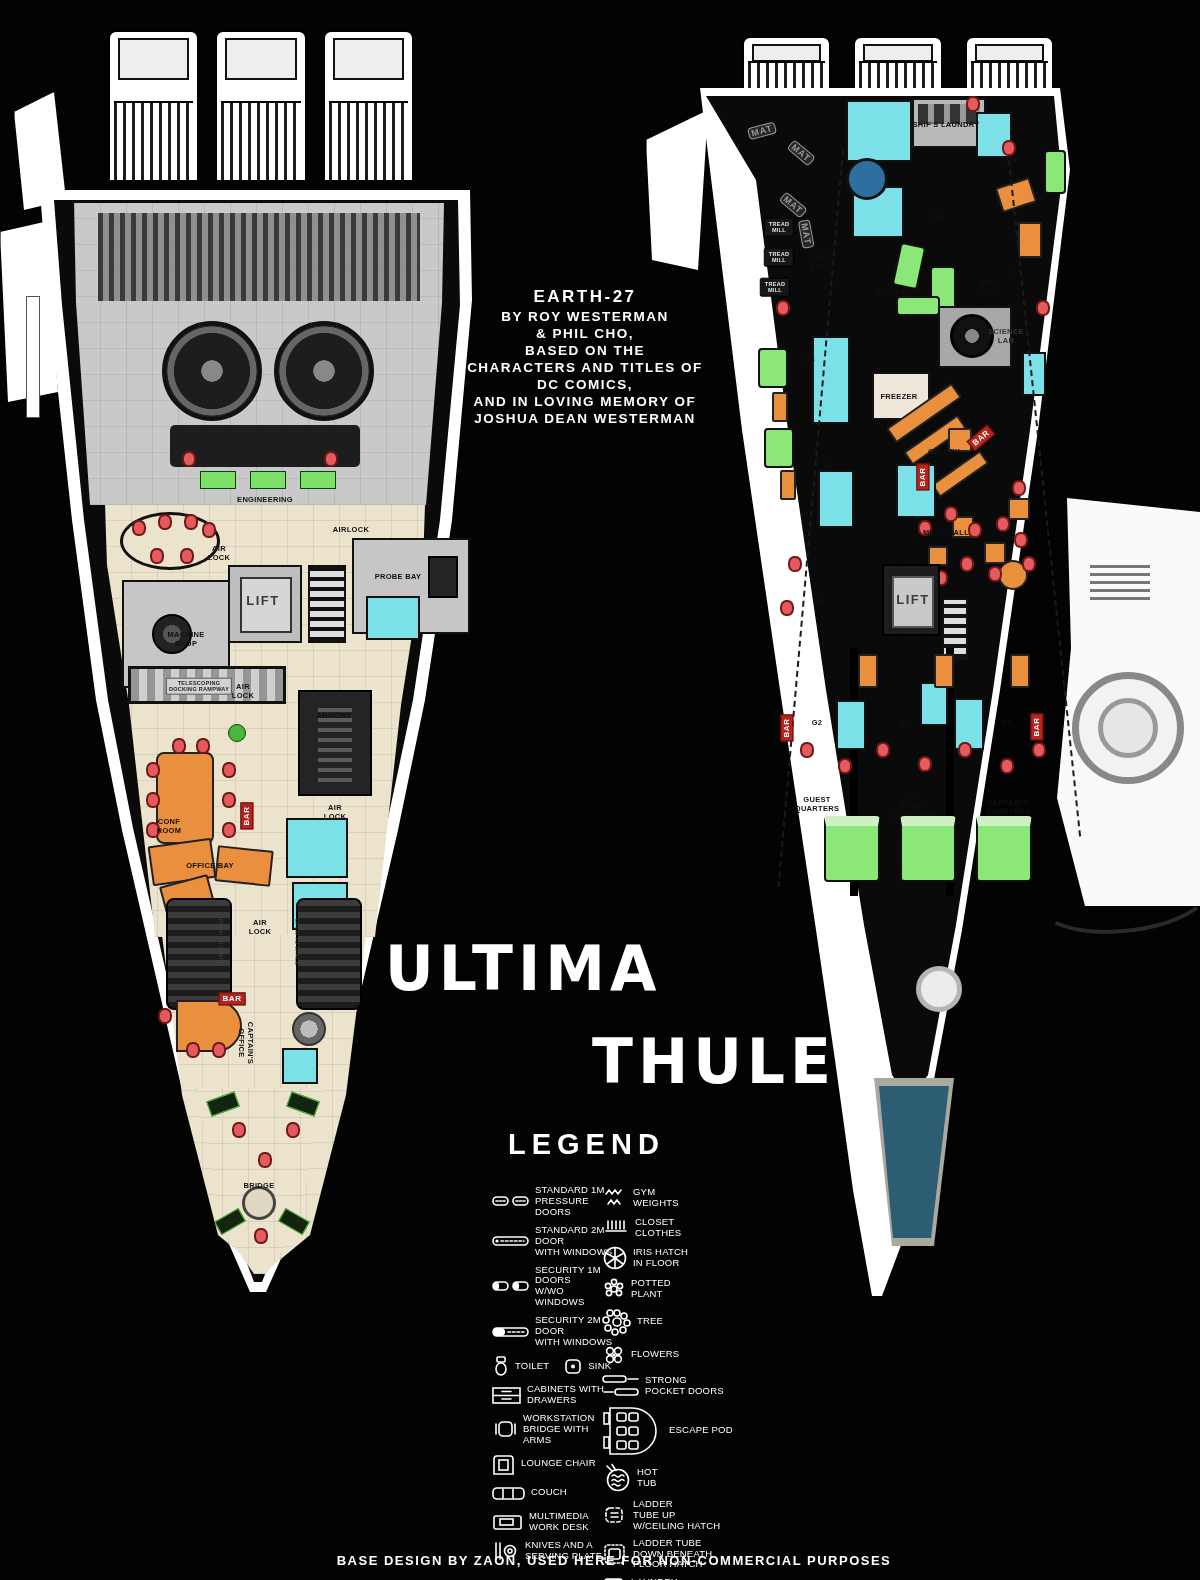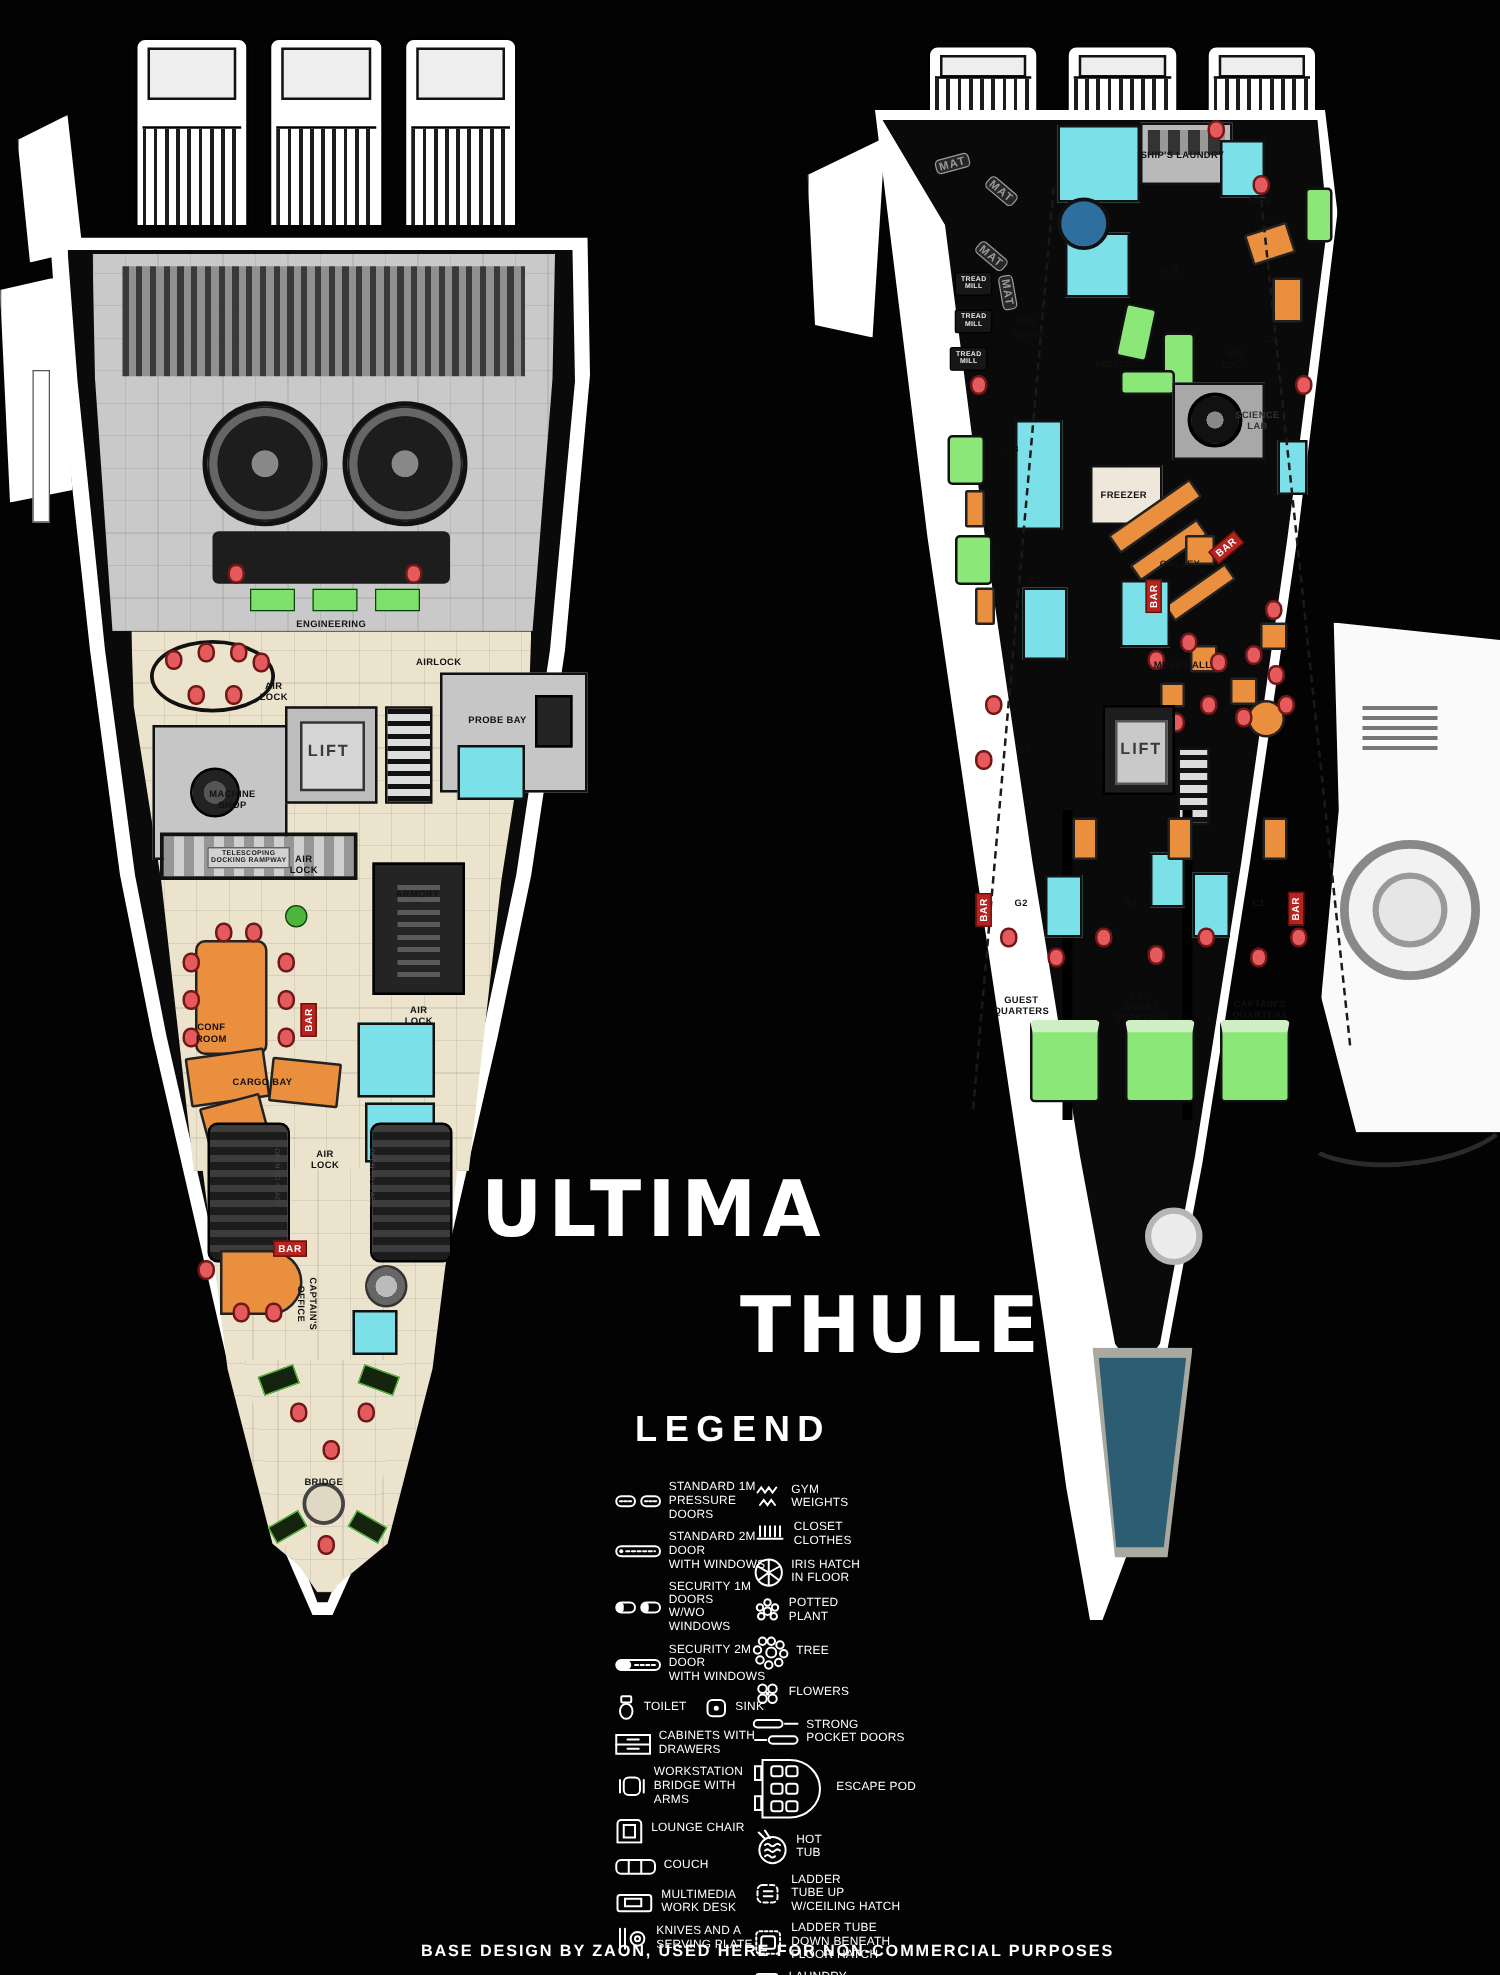--- a/index.html
+++ b/index.html
@@ -274,20 +274,30 @@
 
   <div>
     <div class="poly" style="position:absolute;left:1055px;top:498px;width:145px;height:408px;background:#fafafa;
       clip-path:polygon(12px 0px,145px 14px,145px 408px,30px 408px,2px 300px,16px 150px);"></div>
     <div class="ring" style="left:1072px;top:672px;width:112px;height:112px;border:7px solid #888;background:#f2f2f2;"></div>
     <div class="ring" style="left:1098px;top:698px;width:60px;height:60px;border:5px solid #999;background:#e6e6e6;"></div>
     <div class="abs" style="left:1035px;top:855px;width:170px;height:70px;border:4px solid transparent;border-bottom-color:#2a2a2a;border-radius:50%;transform:rotate(-6deg);"></div>
     <div class="abs" style="left:1090px;top:560px;width:60px;height:40px;background:repeating-linear-gradient(0deg,#777 0 3px,#fafafa 3px 8px);"></div>
   </div>
 
+  <div id="credits">
+      <div class="first">Earth-27</div>
+      <div>by Roy Westerman</div>
+      <div>&amp; Phil Cho,</div>
+      <div>based on the</div>
+      <div>characters and titles of</div>
+      <div>DC Comics,</div>
+      <div>and in loving memory of</div>
+      <div>Joshua Dean Westerman</div>
+    </div>
 
   <div class="title-word" style="left:385px;top:933px;text-transform:uppercase;">Ultima</div>
   <div class="title-word" style="left:592px;top:1026px;text-transform:uppercase;">Thule</div>
 
   <div id="legend-heading">LEGEND</div>
   <div id="legend-left" class="legend-col">
       <div class="legend-item">
         <span class="licon">
           <svg width="38" height="22" viewBox="0 0 38 22">
             <rect x="1" y="7" width="15" height="8" rx="4" stroke="#fff" stroke-width="1.6" fill="none" stroke-linecap="round"></rect>
@@ -576,21 +586,21 @@
 SHOP</span>
       <span class="room-label kind-boxed" style="left: 199px; top: 686px;">TELESCOPING
 DOCKING RAMPWAY</span>
       <span class="room-label" style="left: 243px; top: 692px;">AIR
 LOCK</span>
       <span class="room-label" style="left: 334px; top: 716px;">ARMORY</span>
       <span class="room-label" style="left: 335px; top: 813px;">AIR
 LOCK</span>
       <span class="room-label" style="left: 169px; top: 827px;">CONF
 ROOM</span>
-      <span class="room-label" style="left: 210px; top: 866px;">CARGO BAY</span>
+      <span class="room-label" style="left: 210px; top: 866px;">OFFICE BAY</span>
       <span class="room-label kind-bar" style="left: 247px; top: 816px; transform: translate(-50%, -50%) rotate(-90deg);">BAR</span>
       <span class="room-label" style="left: 260px; top: 928px;">AIR
 LOCK</span>
       <span class="room-label kind-tiny" style="left: 221px; top: 942px; transform: translate(-50%, -50%) rotate(90deg);">OPEN TO SPACE</span>
       <span class="room-label kind-tiny" style="left: 297px; top: 942px; transform: translate(-50%, -50%) rotate(90deg);">OPEN TO SPACE</span>
       <span class="room-label kind-bar" style="left: 232px; top: 999px;">BAR</span>
       <span class="room-label" style="left: 245px; top: 1043px; transform: translate(-50%, -50%) rotate(90deg);">CAPTAIN'S
 OFFICE</span>
       <span class="room-label" style="left: 259px; top: 1186px;">BRIDGE</span>
       <span class="room-label kind-mat" style="left: 762px; top: 131px; transform: translate(-50%, -50%) rotate(-15deg);">MAT</span>

